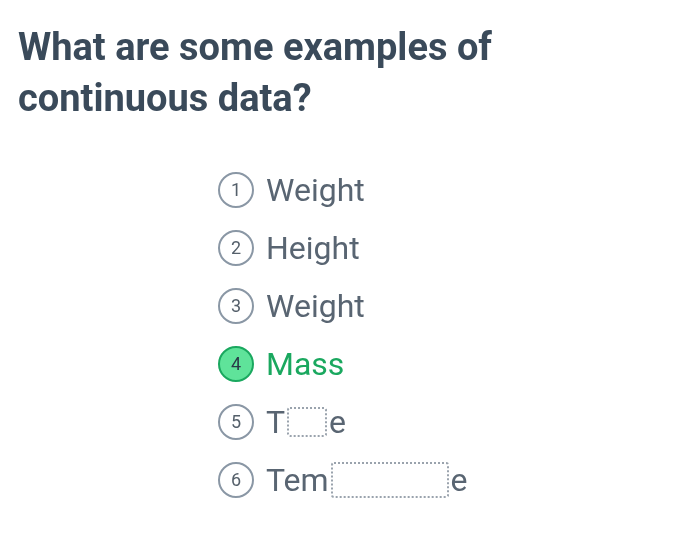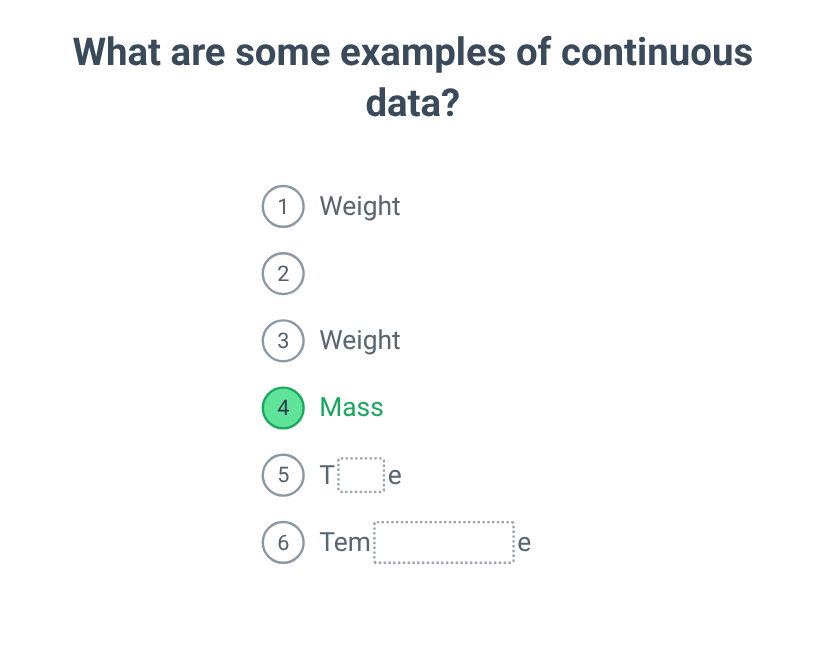--- a/index.html
+++ b/index.html
@@ -7,24 +7,24 @@
     font-family: -apple-system, BlinkMacSystemFont, "Segoe UI", Roboto, "Helvetica Neue", Arial, sans-serif;
     background: #fff;
     width: 688px;
     height: 558px;
     overflow: hidden;
   }
   .container {
     padding: 22px 18px 0 18px;
   }
   .question {
-    font-size: 32px;
+    font-size: 38px;
     font-weight: 700;
     color: #3a4a5a;
-    text-align: center;
+    text-align: left;
     line-height: 1.35;
     margin-bottom: 46px;
   }
   .options {
     display: flex;
     flex-direction: column;
     gap: 20px;
     padding-left: 200px;
   }
   .option {
@@ -45,21 +45,21 @@
     color: #55606b;
     background: #fff;
     flex-shrink: 0;
   }
   .option.selected .badge {
     background: #5fe39a;
     border-color: #1aa85f;
     color: #2a3a48;
   }
   .label {
-    font-size: 22px;
+    font-size: 32px;
     color: #596572;
     display: flex;
     align-items: center;
   }
   .option.selected .label {
     color: #1aa85f;
     text-align: center;
   }
   .blank {
     display: inline-block;
@@ -74,20 +74,21 @@
 
 <div class="container">
   <h1 class="question">What are some examples of continuous data?</h1>
   <div class="options">
       <div class="option">
         <div class="badge">1</div>
         <div class="label">Weight</div>
       </div>
       <div class="option">
         <div class="badge">2</div>
+        <div class="label">Height</div>
       </div>
       <div class="option">
         <div class="badge">3</div>
         <div class="label">Weight</div>
       </div>
       <div class="option selected">
         <div class="badge">4</div>
         <div class="label">Mass</div>
       </div>
       <div class="option">

